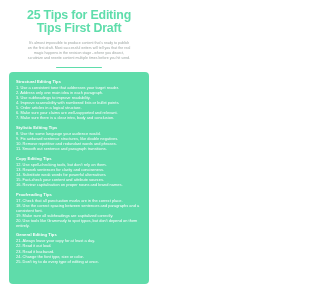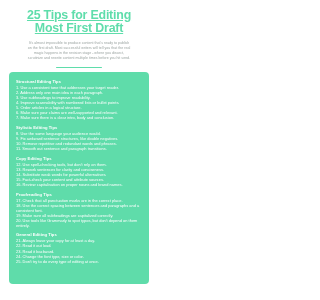--- a/index.html
+++ b/index.html
@@ -30,21 +30,20 @@
     text-align: center;
   }
   .poster-title {
     color: #5fddab;
     font-size: 12.4px;
     line-height: 13.4px;
     font-weight: bold;
     letter-spacing: -0.2px;
     margin: 0 0 5px 0;
     text-align: center;
-    text-decoration: underline;
   }
   .poster-title .t-line {
     display: block;
   }
   .intro {
     color: #9aa3a0;
     font-size: 3.55px;
     line-height: 5.2px;
     text-align: center;
     margin: 0 4px;
@@ -105,21 +104,21 @@
   }
 </style>
 </head>
 <body>
 
 <div class="poster">
 
   <div class="header">
     <h1 class="poster-title">
       <span class="t-line">25 Tips for Editing</span>
-      <span class="t-line">Most First Draft</span>
+      <span class="t-line">Tips First Draft</span>
     </h1>
     <p class="intro">
       <span class="i-line">It's almost impossible to produce content that's ready to publish</span>
       <span class="i-line">on the first draft. Most successful writers will tell you that the real</span>
       <span class="i-line">magic happens in the revision stage - where you dissect,</span>
       <span class="i-line">scrutinize and rewrite content multiple times before you hit send.</span>
     </p>
     <div class="divider"></div>
   </div>
 

